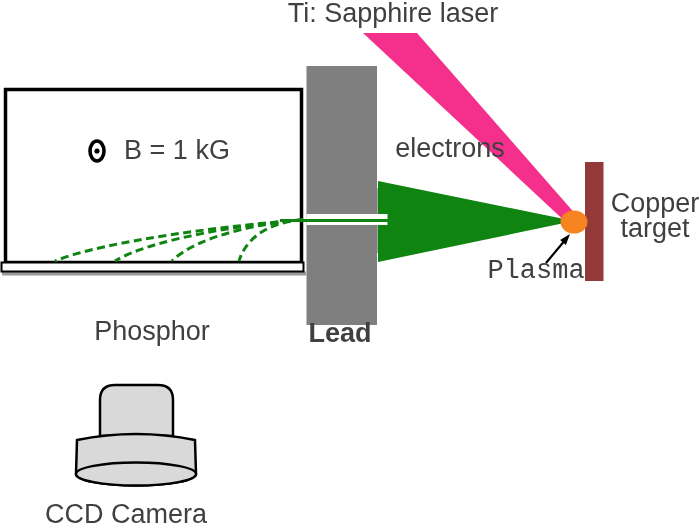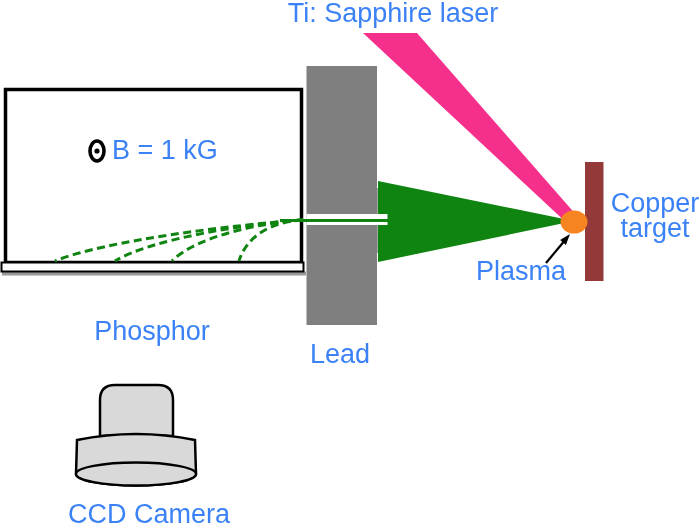--- a/index.html
+++ b/index.html
@@ -6,21 +6,21 @@
   .stage{
     position:relative;
     width:700px;height:530px;
     background:#ffffff;
     font-family:"Liberation Sans","DejaVu Sans",sans-serif;
     overflow:hidden;
   }
   .stage svg{position:absolute;left:0;top:0;}
   .lbl{
     position:absolute;
-    color:#3b82f6;
+    color:#404040;
     font-size:27px;
     line-height:27px;
     text-align:center;
     white-space:nowrap;
     letter-spacing:0px;
   }
   .lbl.two{line-height:25px;}
   .lbl.left{text-align:left;}
   .outlined{stroke:#000;}
 </style>
@@ -72,31 +72,32 @@
 
     <g>
       <line x1="546" y1="263" x2="563.5" y2="242" stroke="#000" stroke-width="2.2"></line>
       <polygon points="570,234 565.9,244.9 560.1,240.1" fill="#000"></polygon>
     </g>
   </svg>
 
 
   <div class="lbl" style="left:268px;top:0px;width:250px;">Ti: Sapphire laser</div>
 
-  <div class="lbl left" style="left:112px;top:137px;width:130px;">B = 1 kG</div>
+  <div class="lbl left" style="left:112px;top:137px;width:130px;text-align:center;">B = 1 kG</div>
 
   <div class="lbl two" style="left:390px;top:136px;width:120px;">
+    <div>electrons</div>
   </div>
 
   <div class="lbl two" style="left:595px;top:191px;width:120px;">
     <div>Copper</div>
     <div>target</div>
   </div>
 
-  <div class="lbl" style="left:461px;top:258px;width:120px;">Plasma</div>
+  <div class="lbl" style="left:476px;top:258px;width:120px;font-family:Liberation Mono, monospace;">Plasma</div>
 
-  <div class="lbl" style="left:290px;top:341px;width:100px;">Lead</div>
+  <div class="lbl" style="left:290px;top:320px;width:100px;font-weight:bold;">Lead</div>
 
   <div class="lbl" style="left:82px;top:277px;width:140px;margin-top:41px;">Phosphor</div>
 
-  <div class="lbl" style="left:59px;top:501px;width:180px;">CCD Camera</div>
+  <div class="lbl" style="left:36px;top:501px;width:180px;">CCD Camera</div>
 
 </div>
 
 </body></html>

